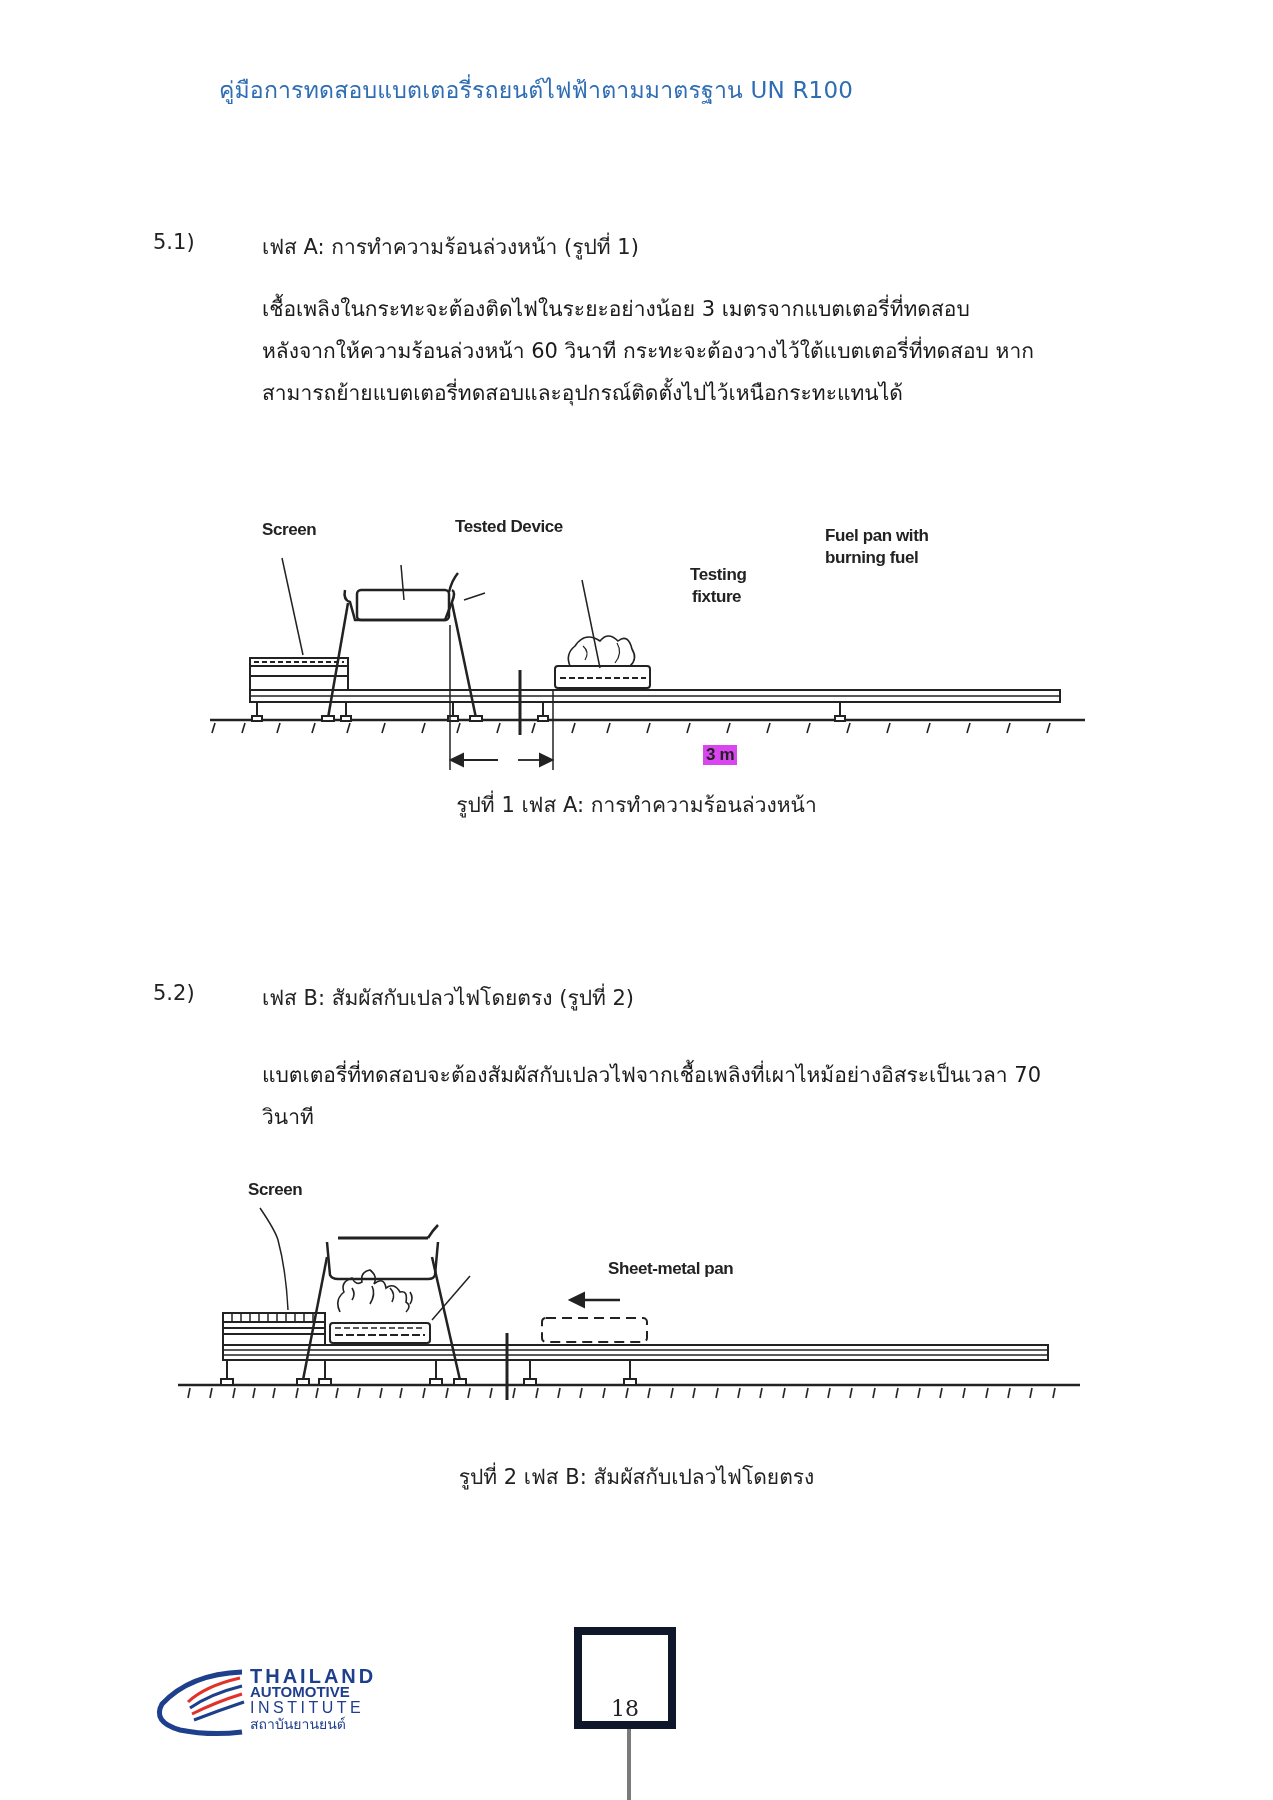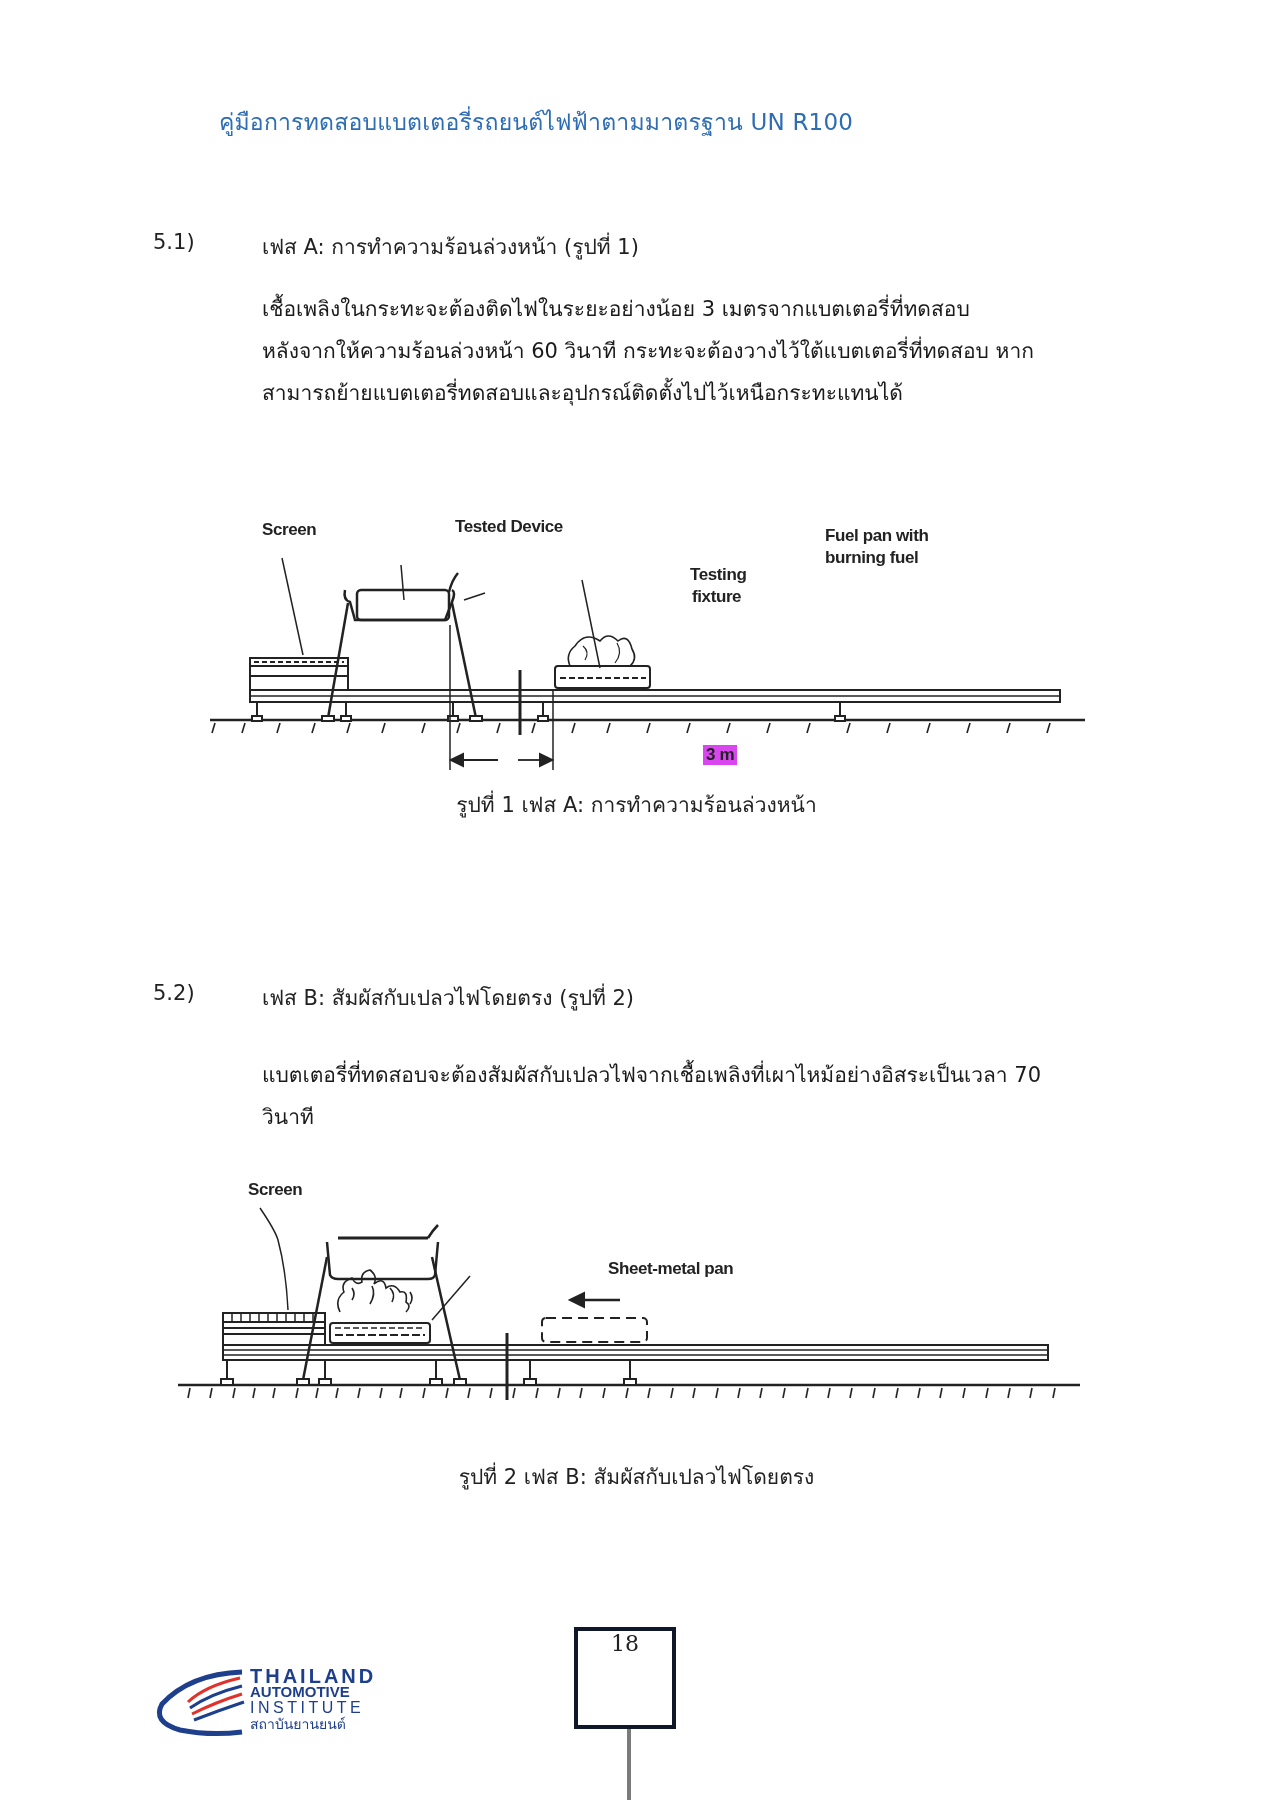--- a/index.html
+++ b/index.html
@@ -1,35 +1,35 @@
 <!DOCTYPE html>
 <html><head>
 <meta charset="utf-8">
 <style>
   html, body { margin: 0; padding: 0; background: #ffffff; }
   body { width: 1273px; height: 1800px; position: relative; overflow: hidden;
          font-family: "DejaVu Sans", sans-serif; color: #1a1a1a; }
   .header { position: absolute; top: 72px; left: 0; width: 1072px; text-align: center;
-            font-size: 23px; color: #2e6db4; letter-spacing: 0.2px; margin-top: 32px; }
+            font-size: 23px; color: #2e6db4; letter-spacing: 0.2px; }
   .sec-num { position: absolute; left: 153px; font-size: 21px; color: #222; }
   .sec-title { position: absolute; left: 262px; font-size: 21px; color: #222; }
   .para { position: absolute; left: 262px; width: 840px; font-size: 21px; line-height: 42px; color: #1a1a1a;
           text-align: justify; }
   .caption { position: absolute; left: 0; width: 1273px; text-align: center; font-size: 21px; color: #222; }
   .figure { position: absolute; }
   .footer-logo { position: absolute; left: 150px; top: 1664px; width: 230px; height: 80px; }
   .logo-text { position: absolute; left: 100px; top: 4px; font-family: "Liberation Sans", sans-serif;
                font-weight: bold; color: #1e3f8c; line-height: 16px; }
   .logo-text .l1 { font-size: 20px; letter-spacing: 3px; }
   .logo-text .l2 { font-size: 15px; letter-spacing: 0px; }
   .logo-text .l3 { font-size: 16px; letter-spacing: 3.5px; font-weight: normal; }
   .logo-text .l4 { font-size: 14px; font-weight: normal; }
   .page-box { position: absolute; left: 574px; top: 1627px; width: 102px; height: 102px;
-              border: 4px solid #0f172a; box-sizing: border-box; display: flex;
-              align-items: flex-start; justify-content: center; font-family: "DejaVu Serif", serif;
+              border: 8px solid #0f172a; box-sizing: border-box; display: flex;
+              align-items: flex-end; justify-content: center; font-family: "DejaVu Serif", serif;
               font-size: 22px; color: #222; }
   .page-line { position: absolute; left: 627px; top: 1729px; width: 4px; height: 71px; background: #7a7a7a; }
 </style>
 </head>
 <body>
 
 <div class="header">คู่มือการทดสอบแบตเตอรี่รถยนต์ไฟฟ้าตามมาตรฐาน UN R100</div>
 
 <div class="sec-num" style="top:230px;">5.1)</div>
 <div class="sec-title" style="top:230px;">เฟส A: การทำความร้อนล่วงหน้า (รูปที่ 1)</div>

